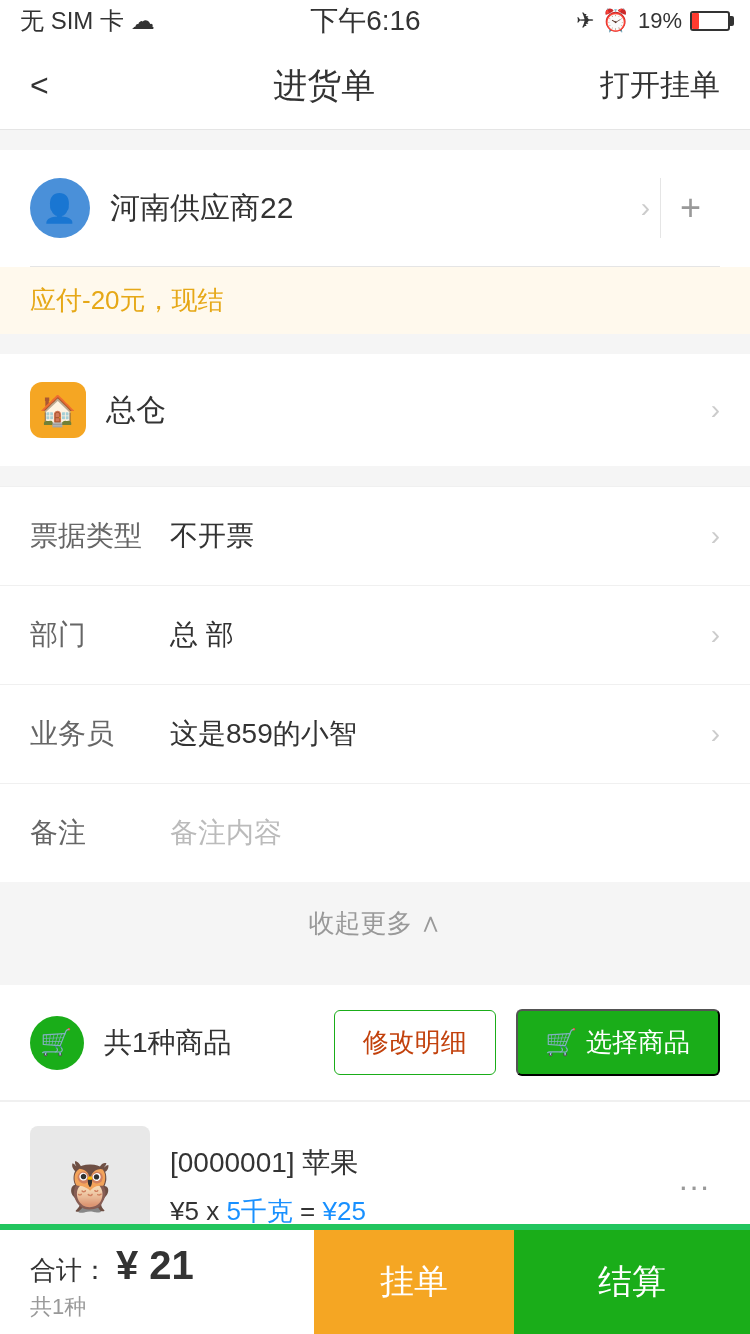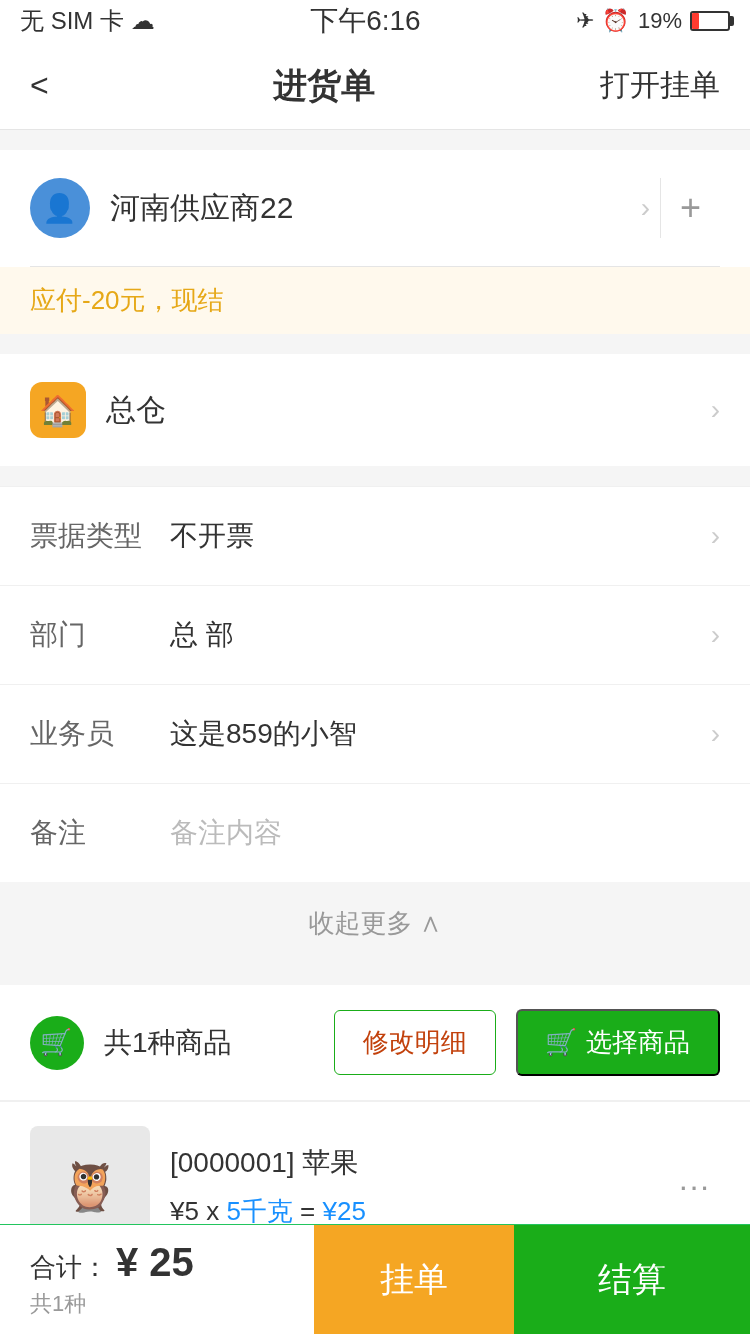--- a/index.html
+++ b/index.html
@@ -48,21 +48,21 @@
       align-items: center;
       justify-content: space-between;
       padding: 0 30px;
       border-bottom: 1px solid #e5e5e5;
     }
     .nav-back {
       font-size: 32px;
       color: #333;
       cursor: pointer;
     }
-    .nav-title { font-size: 34px; font-weight: 700; }
+    .nav-title { font-size: 34px; font-weight: 400; }
     .nav-right { font-size: 30px; color: #333; cursor: pointer; }
 
     
     .section-divider {
       height: 20px;
       background: #f5f5f5;
     }
 
     
     .card {
@@ -210,21 +210,21 @@
     }
 
     
     .bottom-bar {
       position: fixed;
       bottom: 0;
       width: 750px;
       height: 110px;
       display: flex;
       background: #fff;
-      border-top: 1px solid #22c55e;
+      border-top: 6px solid #22c55e;
     }
     .total-area {
       flex: 1;
       display: flex;
       flex-direction: column;
       justify-content: center;
       padding: 0 30px;
     }
     .total-label { font-size: 26px; color: #333; display: flex; align-items: baseline; gap: 8px; }
     .total-amount { font-size: 40px; font-weight: 600; color: #333; }
@@ -362,19 +362,19 @@
   </div>
   <div class="product-more">···</div>
 </div>
 
 <div style="height: 110px;"></div>
 
 <div class="bottom-bar">
   <div class="total-area">
     <div class="total-label">
       <span>合计：</span>
-      <span class="total-amount">¥ 25</span>
+      <span class="total-amount">¥ 21</span>
     </div>
     <div class="total-count">共1种</div>
   </div>
   <div class="btn-hang">挂单</div>
   <div class="btn-checkout">结算</div>
 </div>
 
 </body></html>

